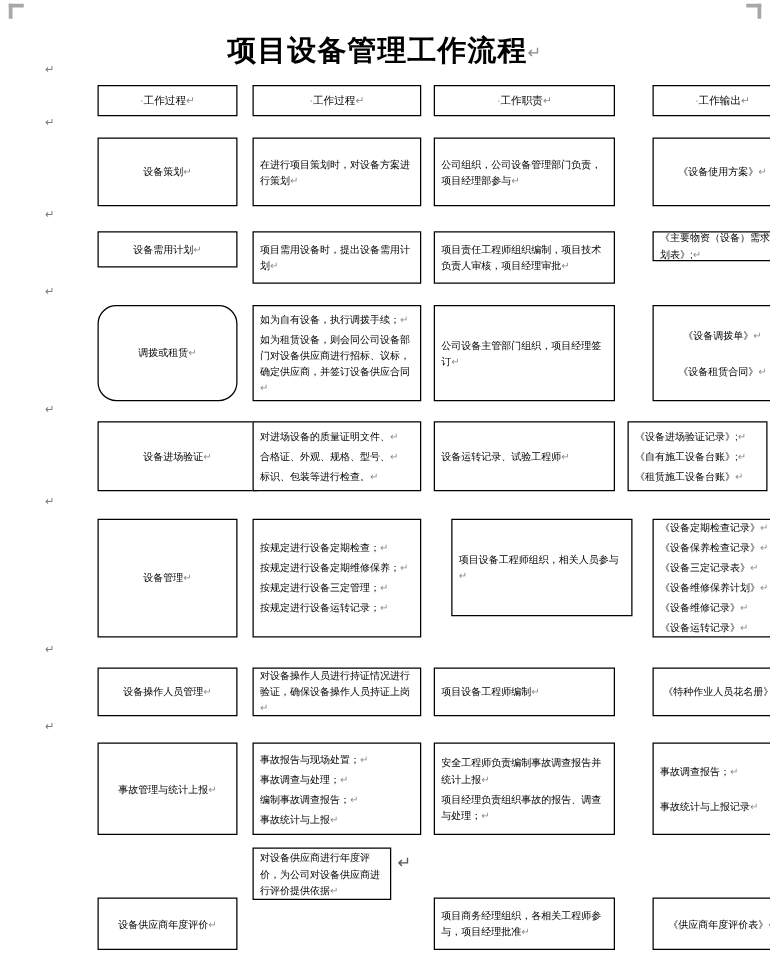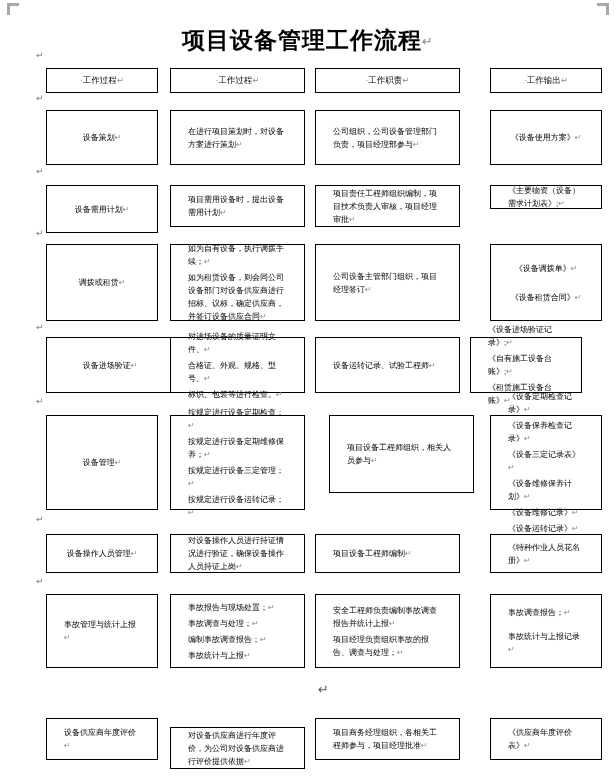--- a/index.html
+++ b/index.html
@@ -9,21 +9,21 @@
   .crop{position:absolute;width:9px;height:9px;}
   #crop-tl{left:7px;top:3px;border-left:3px solid #a8a8a8;border-top:3px solid #a8a8a8;}
   #crop-tr{right:7px;top:3px;border-right:3px solid #a8a8a8;border-top:3px solid #a8a8a8;}
   
   #title{position:absolute;top:10px;left:0;width:100%;text-align:center;
          font-size:23px;font-weight:bold;letter-spacing:1px;}
   #title .mark{font-size:13px;font-weight:normal;vertical-align:2px;}
   
   .cell{position:absolute;border:1px solid #000;box-sizing:border-box;
         display:flex;flex-direction:column;justify-content:center;
-        font-size:8px;line-height:13px;padding:2px 17px;background:#fff;}
+        font-size:8px;line-height:13px;padding:2px 5px;background:#fff;margin-left:32px;}
   .cell.center-text{align-items:center;}
   .cell.header{font-size:8.5px;align-items:center;justify-content:center;text-align:center;}
   .cell.spread{justify-content:space-evenly;}
   .para{margin:1.5px 0;}
   .mark{color:#8a8a8a;}
   
   .pmark{position:absolute;font-size:9px;color:#7d7d7d;}
   .pmark.big{font-size:13px;color:#555;}
 </style>
 </head>
@@ -63,33 +63,33 @@
       </div>
       <div class="cell" style="left: 170px; top: 110px; width: 135px; height: 55px;">
         <div class="para"><span>在进行项目策划时，对设备方案进行策划</span><span class="mark">↵</span></div>
       </div>
       <div class="cell" style="left: 315px; top: 110px; width: 145px; height: 55px;">
         <div class="para"><span>公司组织，公司设备管理部门负责，项目经理部参与</span><span class="mark">↵</span></div>
       </div>
       <div class="cell center-text" style="left: 490px; top: 110px; width: 112px; height: 55px;">
         <div class="para"><span>《设备使用方案》</span><span class="mark">↵</span></div>
       </div>
-      <div class="cell center-text" style="left: 46px; top: 185px; width: 112px; height: 48px;">
+      <div class="cell center-text" style="left: 46px; top: 185px; width: 112px; height: 29px;">
         <div class="para"><span>设备需用计划</span><span class="mark">↵</span></div>
       </div>
       <div class="cell" style="left: 170px; top: 185px; width: 135px; height: 42px;">
         <div class="para"><span>项目需用设备时，提出设备需用计划</span><span class="mark">↵</span></div>
       </div>
       <div class="cell center-text" style="left: 315px; top: 185px; width: 145px; height: 42px;">
         <div class="para"><span>项目责任工程师组织编制，项目技术负责人审核，项目经理审批</span><span class="mark">↵</span></div>
       </div>
       <div class="cell" style="left: 490px; top: 185px; width: 112px; height: 24px;">
         <div class="para"><span>《主要物资（设备）需求计划表》;</span><span class="mark">↵</span></div>
       </div>
-      <div class="cell center-text" style="left: 46px; top: 244px; width: 112px; height: 77px;">
+      <div class="cell center-text" style="left: 46px; top: 244px; width: 112px; height: 77px; border-radius: 15px;">
         <div class="para"><span>调拨或租赁</span><span class="mark">↵</span></div>
       </div>
       <div class="cell" style="left: 170px; top: 244px; width: 135px; height: 77px;">
         <div class="para"><span>如为自有设备，执行调拨手续；</span><span class="mark">↵</span></div>
         <div class="para"><span>如为租赁设备，则会同公司设备部门对设备供应商进行招标、议标，确定供应商，并签订设备供应合同</span><span class="mark">↵</span></div>
       </div>
       <div class="cell" style="left: 315px; top: 244px; width: 145px; height: 77px;">
         <div class="para"><span>公司设备主管部门组织，项目经理签订</span><span class="mark">↵</span></div>
       </div>
       <div class="cell center-text spread" style="left: 490px; top: 244px; width: 112px; height: 77px;">
@@ -157,21 +157,21 @@
         <div class="para"><span>安全工程师负责编制事故调查报告并统计上报</span><span class="mark">↵</span></div>
         <div class="para"><span>项目经理负责组织事故的报告、调查与处理；</span><span class="mark">↵</span></div>
       </div>
       <div class="cell spread" style="left: 490px; top: 594px; width: 112px; height: 74px;">
         <div class="para"><span>事故调查报告；</span><span class="mark">↵</span></div>
         <div class="para"><span>事故统计与上报记录</span><span class="mark">↵</span></div>
       </div>
       <div class="cell center-text" style="left: 46px; top: 718px; width: 112px; height: 42px;">
         <div class="para"><span>设备供应商年度评价</span><span class="mark">↵</span></div>
       </div>
-      <div class="cell" style="left: 170px; top: 727px; width: 135px; height: 42px; font-family: Liberation Serif, serif;">
+      <div class="cell" style="left: 170px; top: 678px; width: 111px; height: 42px; font-family: Liberation Serif, serif;">
         <div class="para"><span>对设备供应商进行年度评价，为公司对设备供应商进行评价提供依据</span><span class="mark">↵</span></div>
       </div>
       <div class="cell" style="left: 315px; top: 718px; width: 145px; height: 42px;">
         <div class="para"><span>项目商务经理组织，各相关工程师参与，项目经理批准</span><span class="mark">↵</span></div>
       </div>
       <div class="cell center-text" style="left: 490px; top: 718px; width: 112px; height: 42px;">
         <div class="para"><span>《供应商年度评价表》</span><span class="mark">↵</span></div>
       </div>
     </div>
 </div>

